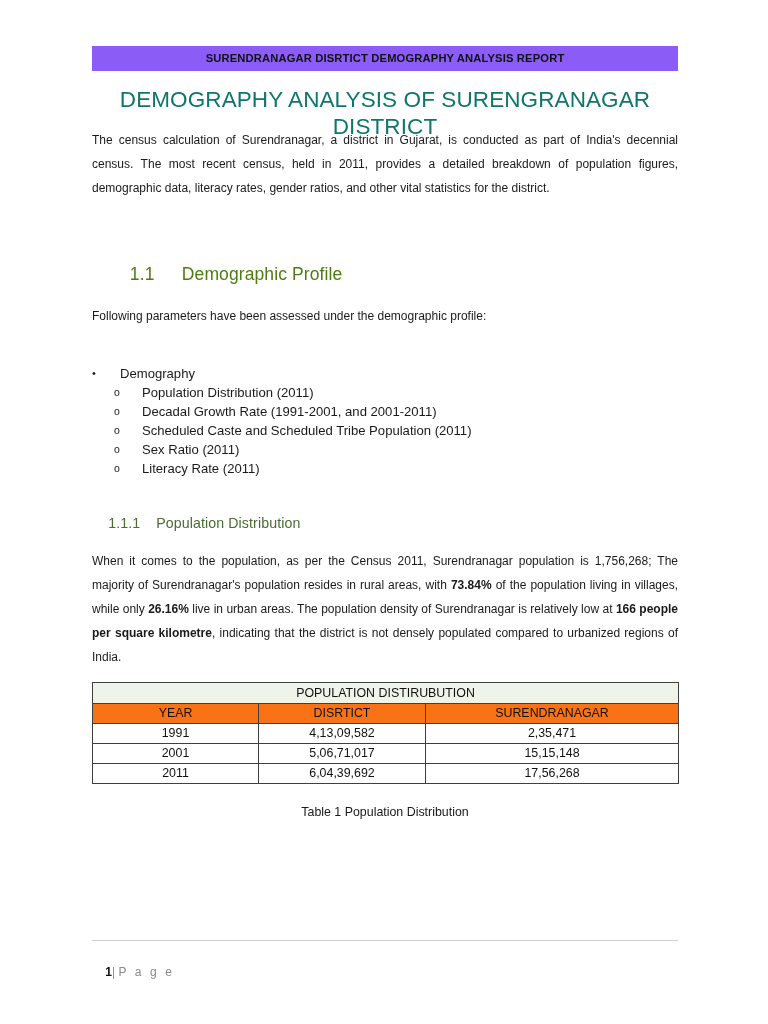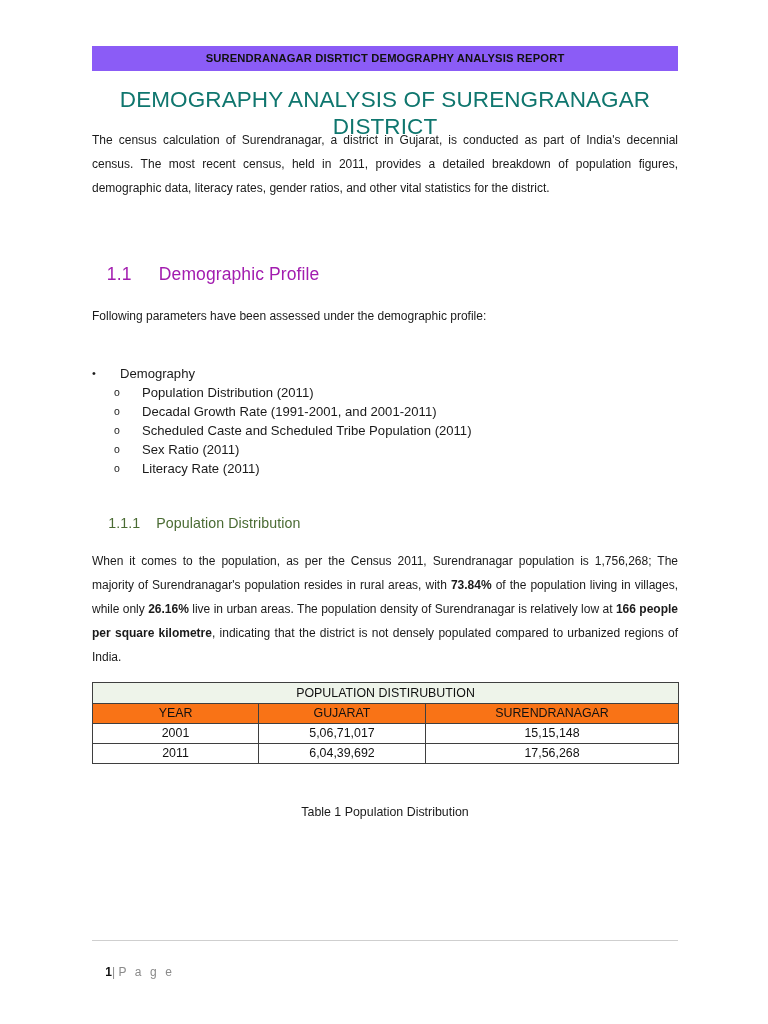--- a/index.html
+++ b/index.html
@@ -72,23 +72,23 @@
   }
   .para b { font-weight: bold; }
 
   #intro-para { top: 128px; }
   #following-para { top: 304px; text-align: left; }
   #population-para { top: 549px; }
 
   
   .h2 {
     position: absolute;
-    left: 87px;
+    left: 110px;
     font-size: 17.5px;
-    color: #a21caf;
+    color: #4d7c0f;
     font-weight: normal;
     letter-spacing: 0.1px;
     white-space: pre;
   }
   #heading-1-1 { top: 243px; }
   .h2 .num { display: inline-block; width: 52px; }
 
   .h3 {
     position: absolute;
     left: 92px;
@@ -265,25 +265,30 @@
         <col class="col-year">
           <col class="col-guj">
           <col class="col-sur">
       </colgroup>
       <tbody>
         <tr>
           <td class="title-cell" colspan="3">POPULATION DISTIRUBUTION</td>
         </tr>
         <tr id="table-head-row">
             <td class="hdr">YEAR</td>
-            <td class="hdr">GUJARAT</td>
+            <td class="hdr">DISRTICT</td>
             <td class="hdr">SURENDRANAGAR</td>
           </tr>
       </tbody>
       <tbody id="table-body">
+          <tr>
+            <td>1991</td>
+            <td>4,13,09,582</td>
+            <td>2,35,471</td>
+          </tr>
           <tr>
             <td>2001</td>
             <td>5,06,71,017</td>
             <td>15,15,148</td>
           </tr>
           <tr>
             <td>2011</td>
             <td>6,04,39,692</td>
             <td>17,56,268</td>
           </tr>

